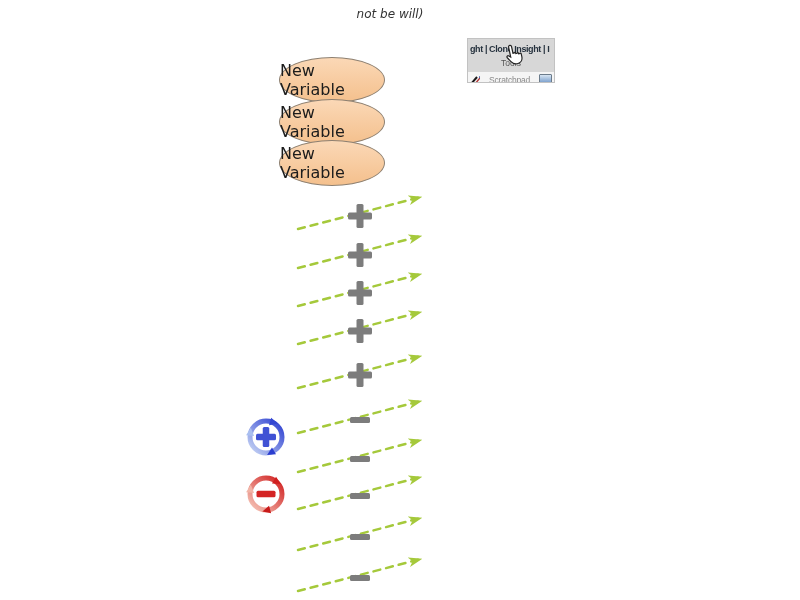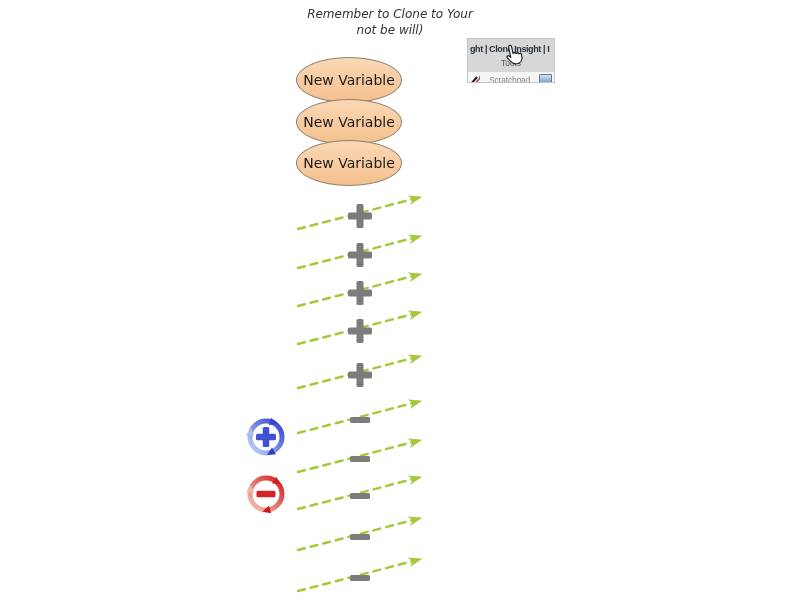--- a/index.html
+++ b/index.html
@@ -5,25 +5,25 @@
   html,body{margin:0;padding:0;background:#ffffff;}
   .stage{position:relative;width:800px;height:600px;background:#ffffff;overflow:hidden;
          font-family:"DejaVu Sans",sans-serif;}
 
   
   .note{position:absolute;left:290px;top:6px;width:200px;text-align:center;
         font-style:italic;font-size:12px;line-height:16px;color:#333333;}
   .note div{white-space:nowrap;}
 
   
-  .variable{position:absolute;left:296px;width:106px;height:46px;box-sizing:border-box;
+  .variable{position:absolute;left:279px;width:106px;height:46px;box-sizing:border-box;
             border:1.5px solid #8E8071;border-radius:50%;
             background:linear-gradient(#FBD8B6,#F4C08D);
-            display:flex;align-items:center;justify-content:center;
-            font-size:14px;color:#1c1c1c;}
+            display:flex;align-items:center;justify-content:flex-end;
+            font-size:16px;color:#1c1c1c;}
   .v1{top:57px;} .v2{top:99px;} .v3{top:140px;}
 
   
   #links-svg{position:absolute;left:0;top:0;}
   .link-line{stroke-width:2.5;stroke-dasharray:7 6;fill:none;stroke-linecap:round;}
 
   
   .loop-icon{position:absolute;}
   .loop-blue{left:239px;top:410px;}
   .loop-red{left:239px;top:467px;}
@@ -42,21 +42,20 @@
               background:linear-gradient(#d7e5f2,#5b87c0);}
 
   .cursor{position:absolute;left:505px;top:44px;}
 </style>
 </head>
 <body>
 
 <div class="stage">
 
   <div class="note">
-    <div>Remember to Clone to Your</div>
     <div>not be will)</div>
   </div>
 
   <div class="variable v1">
     <span>New Variable</span>
   </div>
   <div class="variable v2">
     <span>New Variable</span>
   </div>
   <div class="variable v3">

